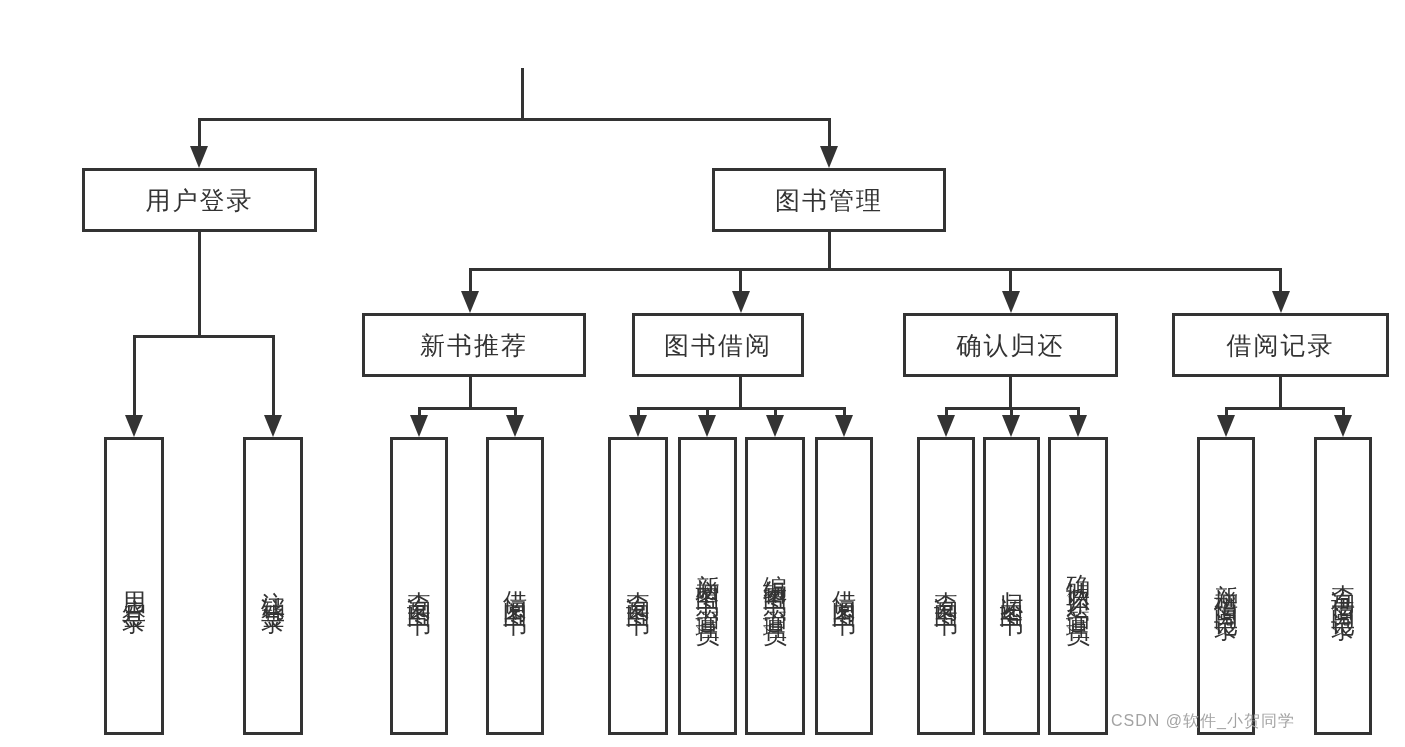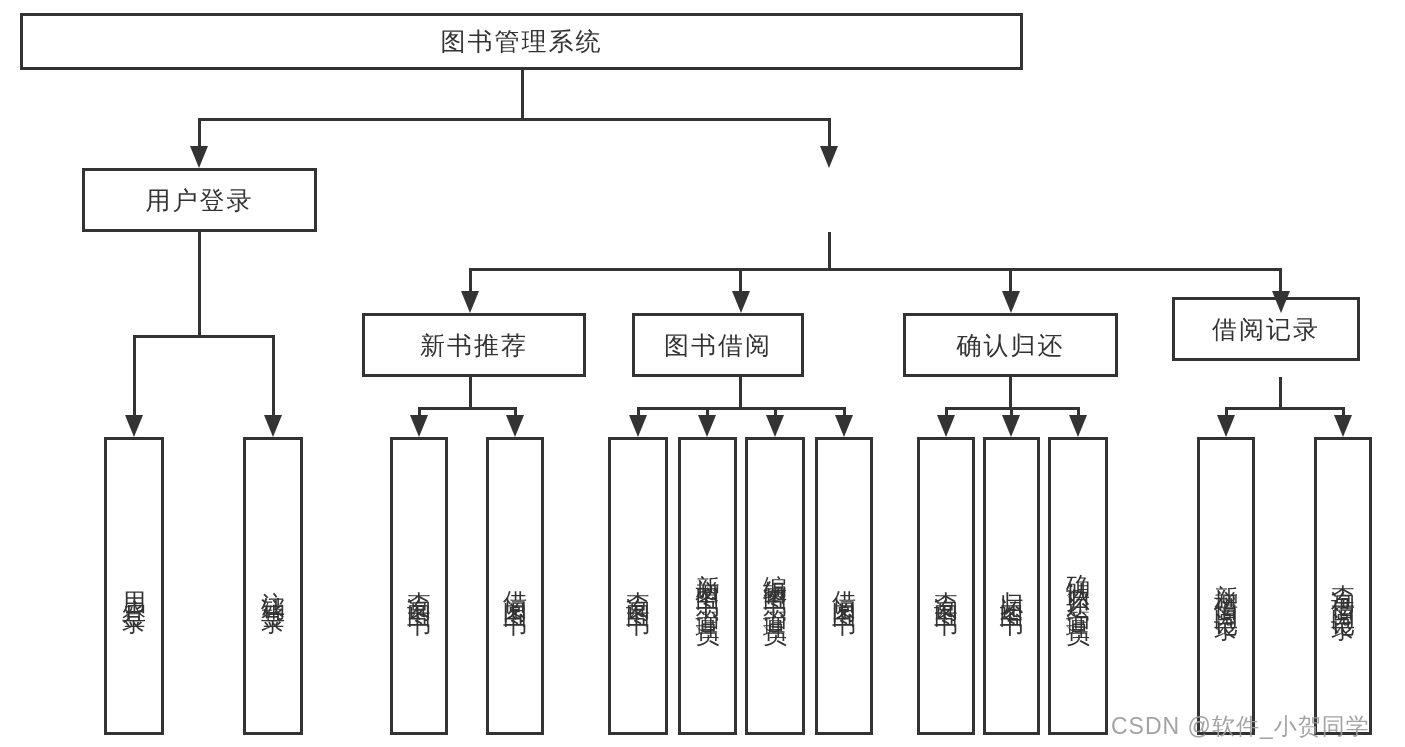--- a/index.html
+++ b/index.html
@@ -24,41 +24,41 @@
   }
   
   .ln{position:absolute;background:#333333;display:block;}
   
   .ar{
     position:absolute;display:block;width:0;height:0;
     border-left:9px solid transparent;border-right:9px solid transparent;
     border-top:22px solid #333333;
   }
   .watermark{
-    position:absolute;left:1111px;top:711px;font-size:23px;letter-spacing:1px;
+    position:absolute;left:1111px;top:711px;font-size:16px;letter-spacing:1px;
     color:rgba(158,158,158,0.95);white-space:nowrap;z-index:5;
   }
 </style>
 </head>
 <body>
 
 <div class="stage">
 
-  <div class="hbox" style="left:20px;top:13px;width:1003px;height:57px">图书管理系统</div>
 
   <div class="hbox" style="left:82px;top:168px;width:235px">用户登录</div>
 
+  <div class="hbox" style="left:712px;top:168px;width:234px">图书管理</div>
 
   <div class="hbox" style="left:362px;top:313px;width:224px">新书推荐</div>
 
   <div class="hbox" style="left:632px;top:313px;width:172px">图书借阅</div>
 
   <div class="hbox" style="left:903px;top:313px;width:215px">确认归还</div>
 
-  <div class="hbox" style="left:1172px;top:297px;width:188px">借阅记录</div>
+  <div class="hbox" style="left:1172px;top:313px;width:217px">借阅记录</div>
 
   <div class="vbox" style="left:104px;width:60px">用户登录</div>
   <div class="vbox" style="left:243px;width:60px">注销登录</div>
 
   <div class="vbox" style="left:390px;width:58px">查询图书</div>
   <div class="vbox" style="left:486px;width:58px">借阅图书</div>
 
   <div class="vbox" style="left:608px;width:60px">查询图书</div>
   <div class="vbox" style="left:678px;width:59px">新增图书（管理员）</div>
   <div class="vbox" style="left:745px;width:60px">编辑图书（管理员）</div>

